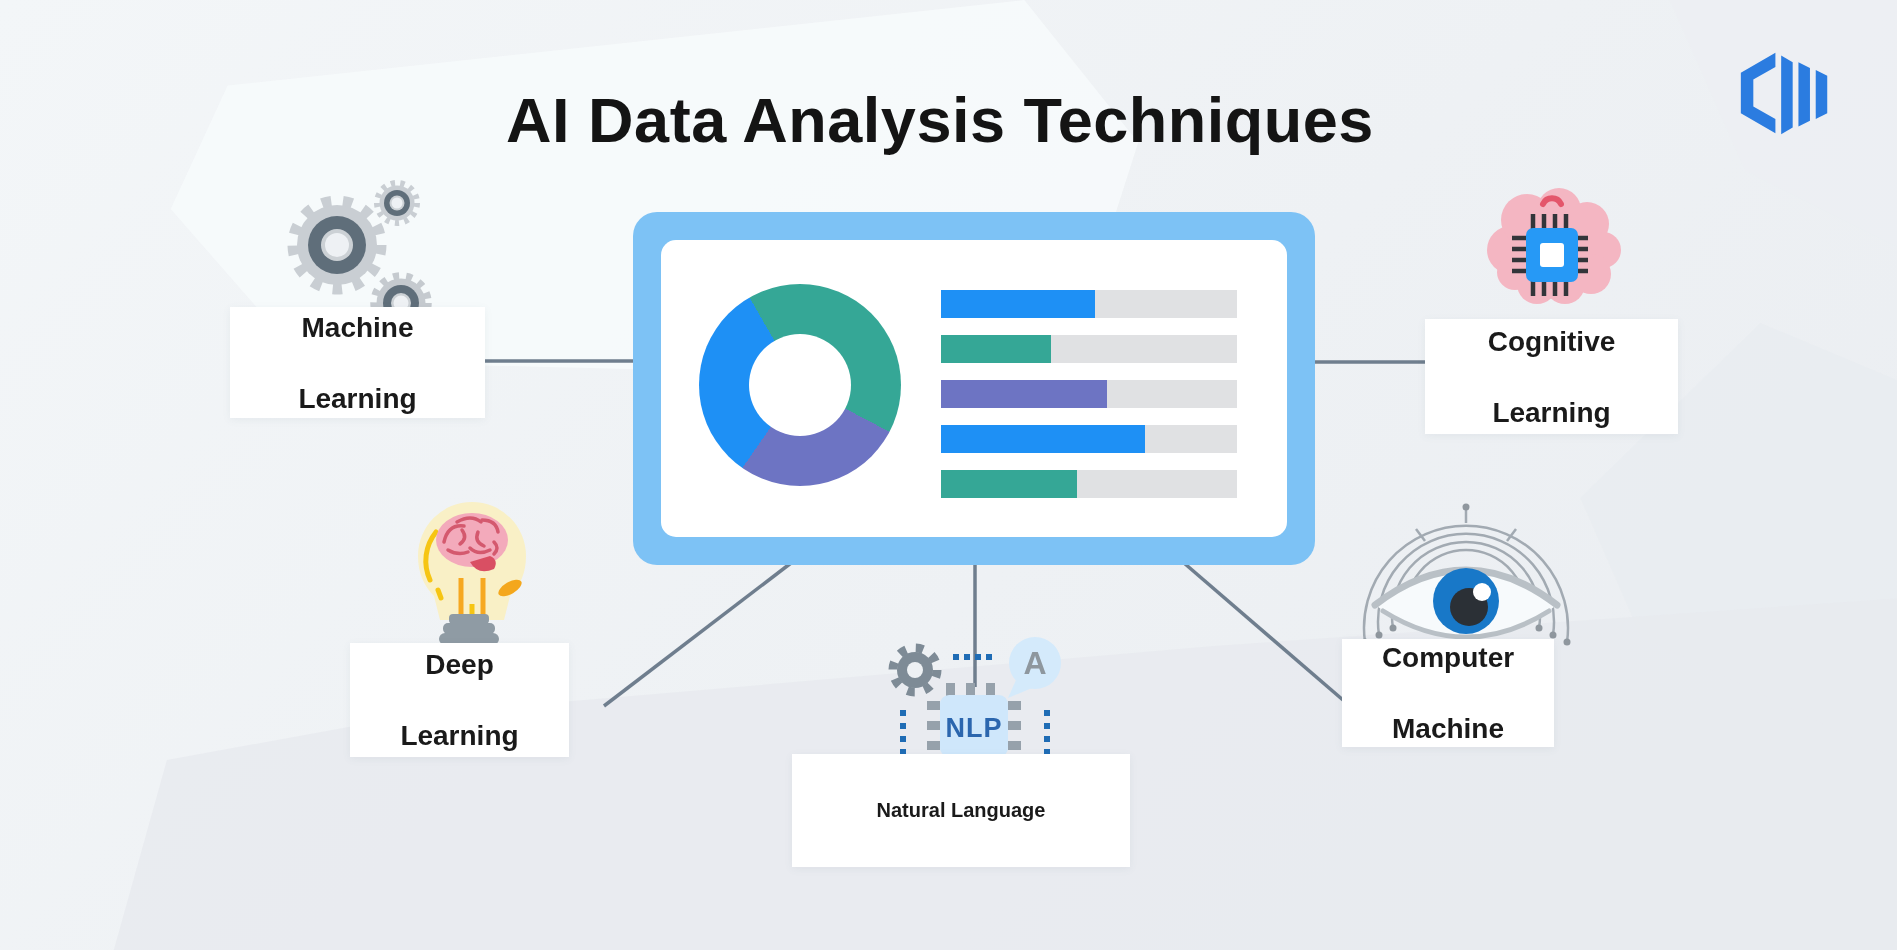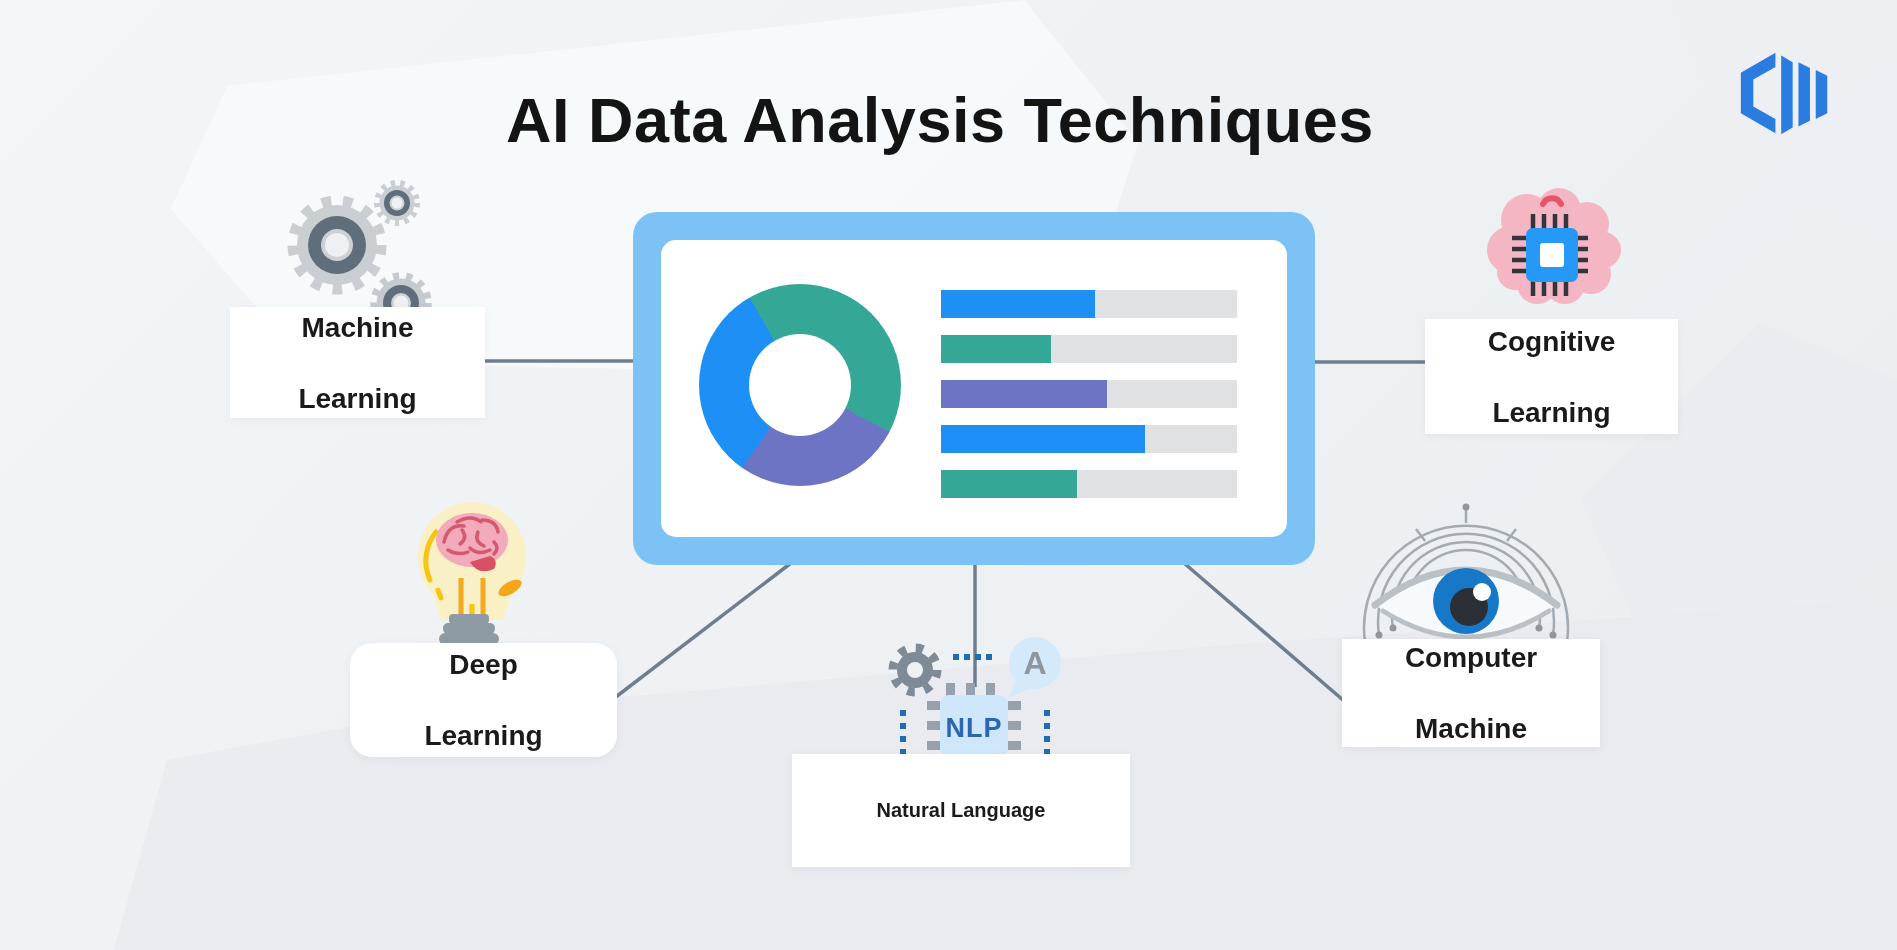--- a/index.html
+++ b/index.html
@@ -34,23 +34,23 @@
         flex-direction:column;gap:17px;}
   .bar-row{height:28px;width:100%;}
   .bar-fill{height:100%;}
 
   
   .node-label{position:absolute;background:#ffffff;display:flex;flex-direction:column;
       align-items:center;justify-content:center;font-weight:700;font-size:28px;
       line-height:37px;color:#1a1a1a;box-shadow:0 2px 8px rgba(90,110,130,.08);gap:34px;}
   #label-ml{left:230px;top:307px;width:255px;height:111px;}
   #label-cc{left:1425px;top:319px;width:253px;height:115px;}
-  #label-dl{left:350px;top:643px;width:267px;height:114px;border-radius:22px;}
+  #label-dl{left:350px;top:643px;width:219px;height:114px;}
   #label-nlp{left:792px;top:754px;width:338px;height:113px;font-size:20px;}
-  #label-cv{left:1342px;top:639px;width:258px;height:108px;}
+  #label-cv{left:1342px;top:639px;width:212px;height:108px;}
 
   .icon{position:absolute;pointer-events:none;}
   #icon-gears{left:285px;top:163px;}
   #icon-cognitive{left:1481px;top:188px;}
   #icon-bulb{left:412px;top:492px;}
   #icon-nlp{left:880px;top:630px;}
   #icon-eye{left:1353px;top:493px;}
   #logo{position:absolute;left:1737px;top:51px;}
 </style>
 </head>

